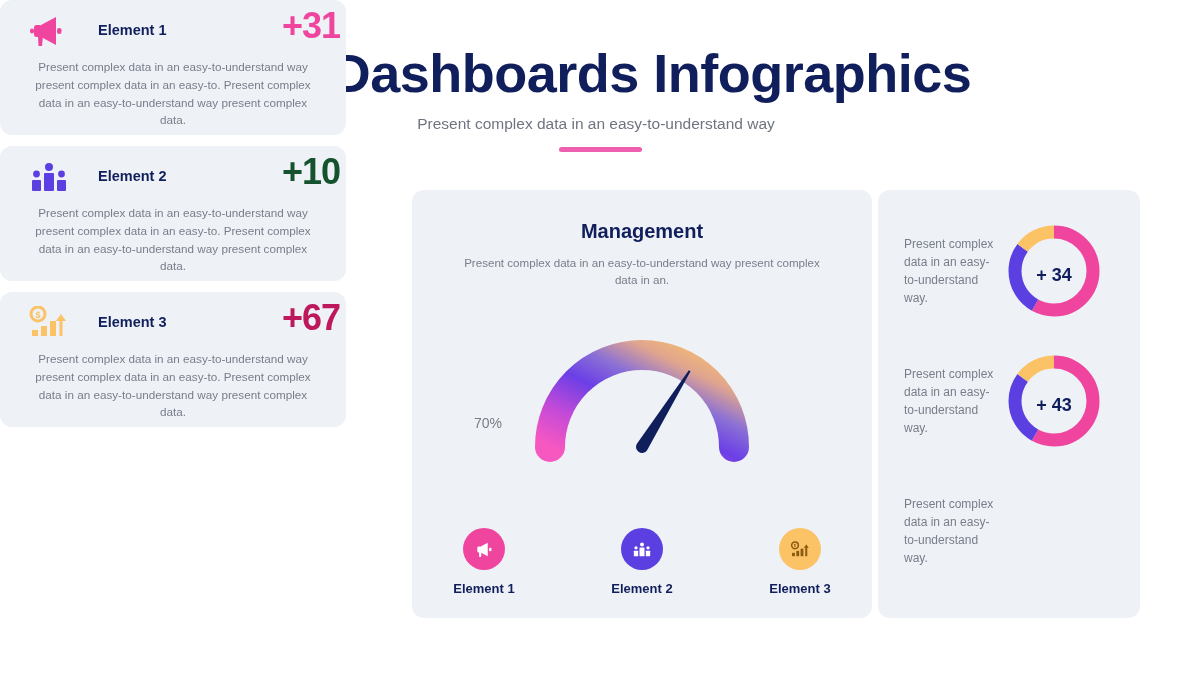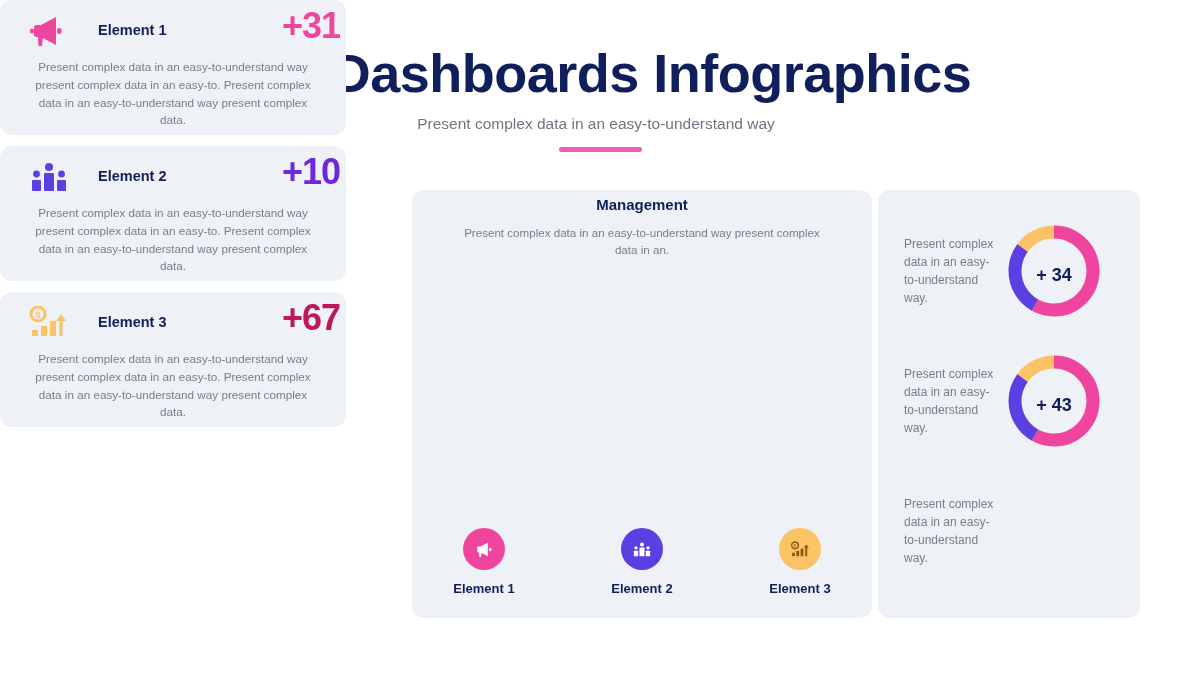--- a/index.html
+++ b/index.html
@@ -45,35 +45,35 @@
   }
   .card-label{
     position:absolute;left:98px;top:22px;
     font-size:14.5px;font-weight:bold;color:#101f5c;
   }
   .card-value{
     position:absolute;right:6px;top:5px;
     font-size:36px;font-weight:bold;letter-spacing:-1px;
   }
   .v-pink{color:#f0459f;}
-  .v-purple{color:#6d28d9;}
+  .v-purple{color:#14532d;}
   .v-amber{color:#be185d;}
 
   .card-body{
     position:absolute;left:0;right:0;top:58px;
     padding:0 26px;
     font-size:11.7px;line-height:1.52;color:#787d8a;
     text-align:center;
   }
 
   
   .center{left:412px;top:190px;width:460px;height:428px;}
   .center-title{
-    text-align:center;margin-top:6px;
-    font-size:15px;font-weight:bold;color:#101f5c;
+    text-align:center;margin-top:30px;
+    font-size:20px;font-weight:bold;color:#101f5c;
   }
   .center-sub{
     text-align:center;margin-top:11px;padding:0 40px;
     font-size:11.6px;line-height:1.5;color:#787d8a;
   }
   .gauge-wrap{position:relative;width:460px;height:190px;margin-top:6px;}
   .gauge-pct{
     position:absolute;left:62px;top:120px;
     font-size:14px;color:#767b87;
   }
@@ -180,20 +180,39 @@
       </div>
       <div class="card-body">Present complex data in an easy-to-understand way present complex data in an easy-to. Present complex data in an easy-to-understand way present complex data.</div>
     </div>
 
   </div>
 
   <div class="panel center">
     <div class="center-title">Management</div>
     <div class="center-sub">Present complex data in an easy-to-understand way present complex data in an.</div>
 
+    <div class="gauge-wrap">
+      <svg width="460" height="190" viewBox="0 0 460 190">
+        <defs>
+          <linearGradient id="gaugeGrad" x1="0" y1="1" x2="1" y2="0">
+            <stop offset="0%" stop-color="#f758c0"></stop>
+            <stop offset="22%" stop-color="#c44ad8"></stop>
+            <stop offset="45%" stop-color="#6b3fe6"></stop>
+            <stop offset="62%" stop-color="#8a6fd6"></stop>
+            <stop offset="80%" stop-color="#e0a58f"></stop>
+            <stop offset="100%" stop-color="#fbc266"></stop>
+          </linearGradient>
+        </defs>
+        <path d="M 138 152 A 92 92 0 0 1 322 152" fill="none" stroke="url(#gaugeGrad)" stroke-width="30" stroke-linecap="round"></path>
+        <g transform="rotate(32 230 152)">
+          <path d="M 230 152 m -6 0 a 6 6 0 1 0 12 0 L 231 62 L 229 62 Z" fill="#101f5c"></path>
+        </g>
+      </svg>
+      <div class="gauge-pct">70%</div>
+    </div>
 
 
     <div class="legend">
       <div class="legend-item">
         <div class="legend-badge b-pink">
           <svg viewBox="0 0 24 20" width="20" height="17">
             <path d="M8 6.5 L16.5 2 L16.5 18 L8 13.5 Z" fill="#ffffff"></path>
             <rect x="4" y="6.5" width="4.5" height="7" rx="1.4" fill="#ffffff"></rect>
             <path d="M6 13 L9 13 L8.4 19 L6.3 19 Z" fill="#ffffff"></path>
             <rect x="18" y="8" width="3" height="4" rx="1.5" fill="#ffffff"></rect>

